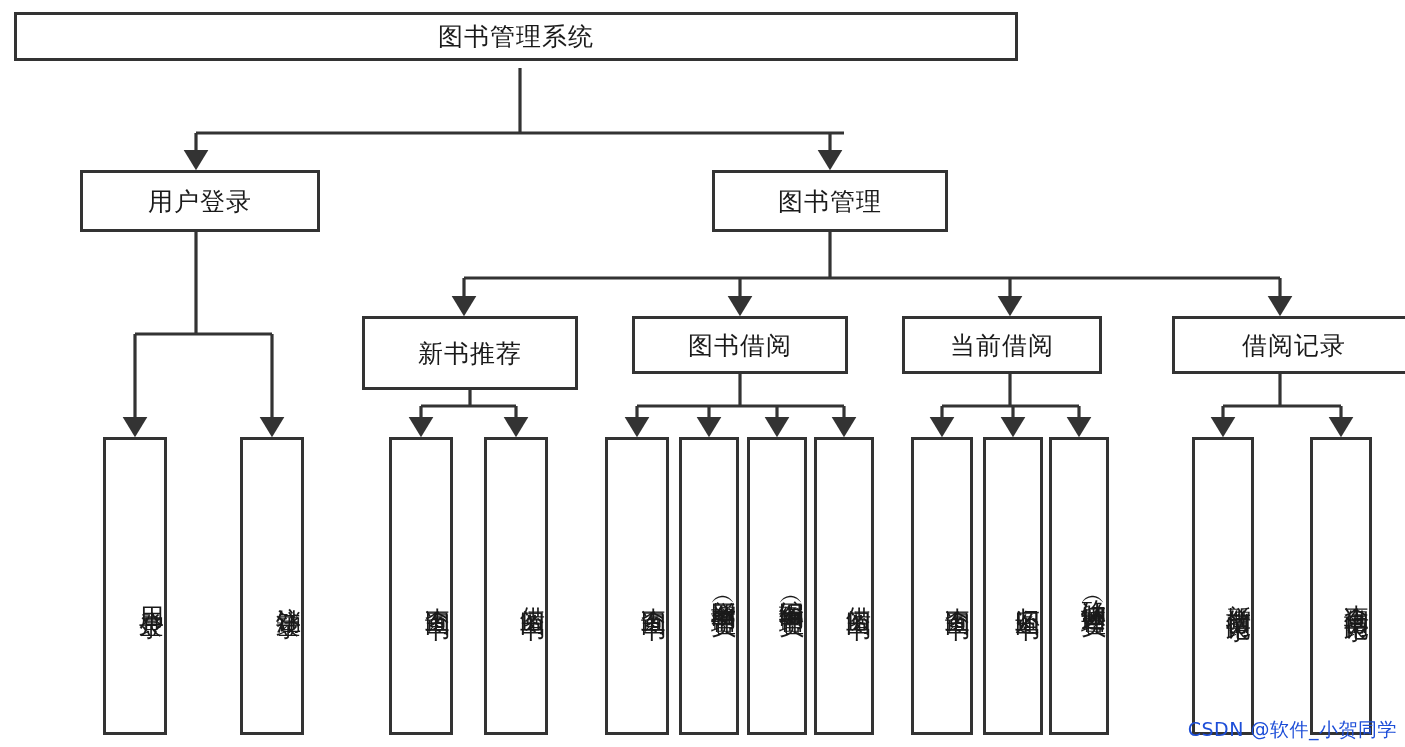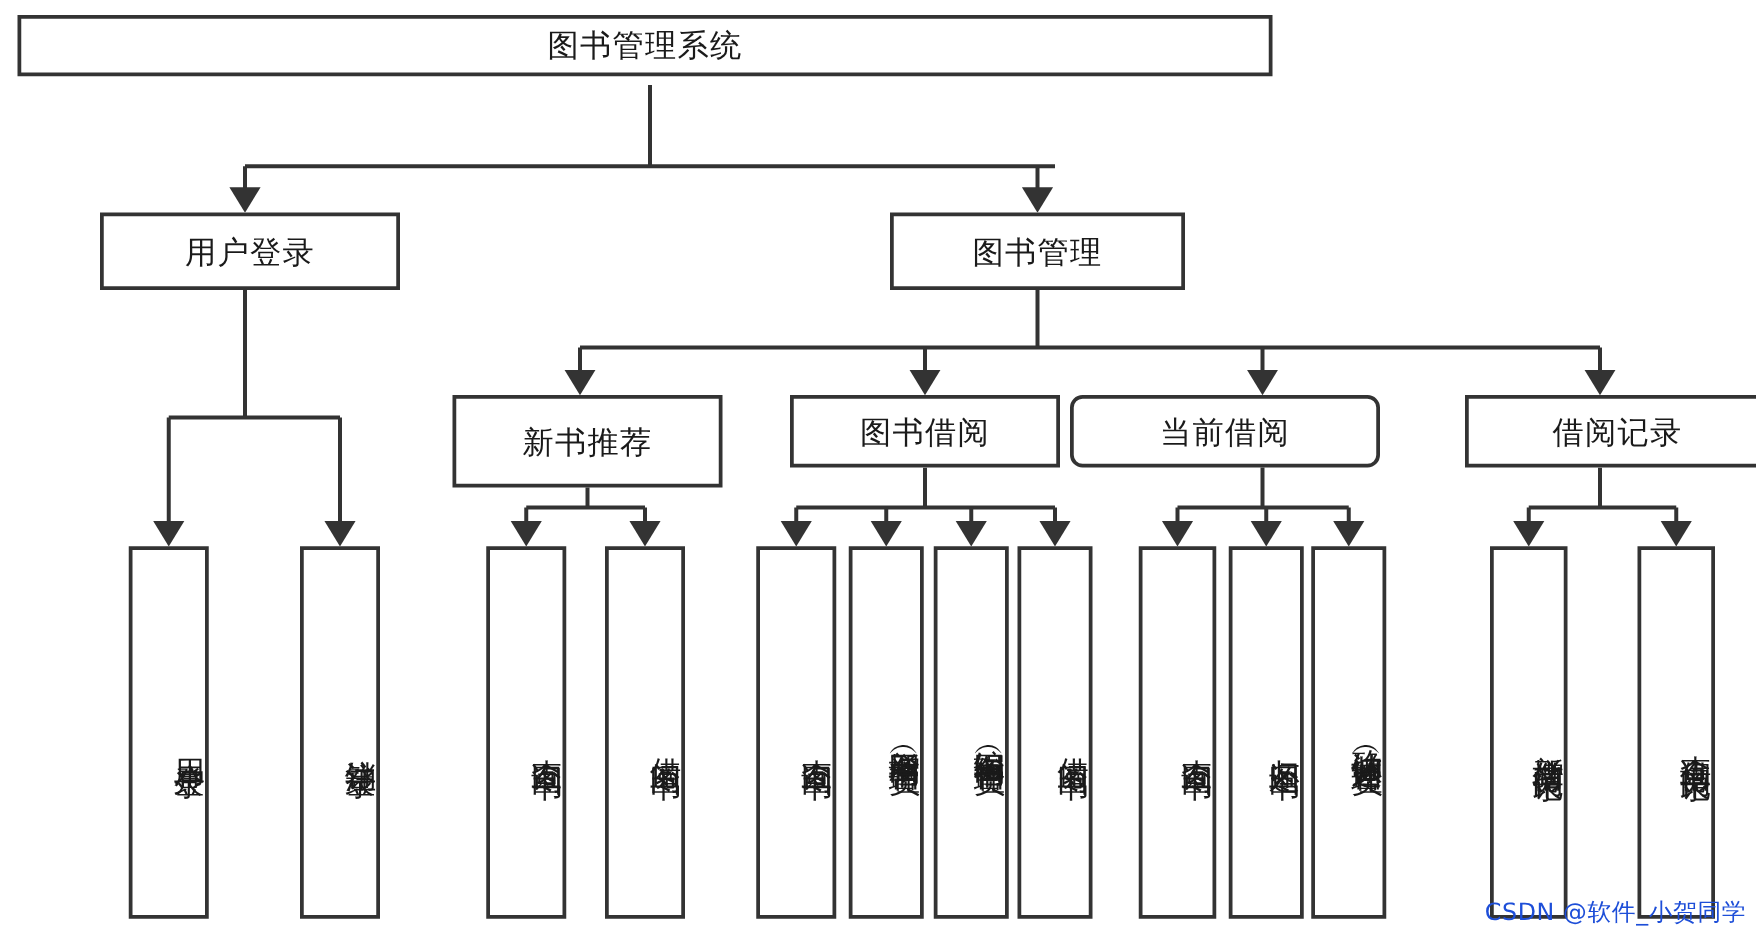--- a/index.html
+++ b/index.html
@@ -124,21 +124,21 @@
   <div class="node node-h" style="left:14px;  top:12px;  width:1004px; height:49px;text-align:right;">图书管理系统</div>
 
   <div class="node node-h" style="left:80px;  top:170px; width:240px; height:62px;">用户登录</div>
 
   <div class="node node-h" style="left:712px; top:170px; width:236px; height:62px;">图书管理</div>
 
   <div class="node node-h" style="left:362px; top:316px; width:216px; height:74px;">新书推荐</div>
 
   <div class="node node-h" style="left:632px; top:316px; width:216px; height:58px;">图书借阅</div>
 
-  <div class="node node-h" style="left:856px; top:316px; width:248px; height:58px;border-radius:10px;">当前借阅</div>
+  <div class="node node-h" style="left:902px; top:316px; width:200px; height:58px;">当前借阅</div>
 
   <div class="node node-h" style="left:1172px; top:316px; width:244px; height:58px;">借阅记录</div>
 
   <div class="node node-v" style="left:103px; top:437px; width:64px; height:298px;">用户登录</div>
 
   <div class="node node-v" style="left:240px; top:437px; width:64px; height:298px;">注销登录</div>
 
   <div class="node node-v" style="left:389px; top:437px; width:64px; height:298px;">查询图书</div>
 
   <div class="node node-v" style="left:484px; top:437px; width:64px; height:298px;">借阅图书</div>

